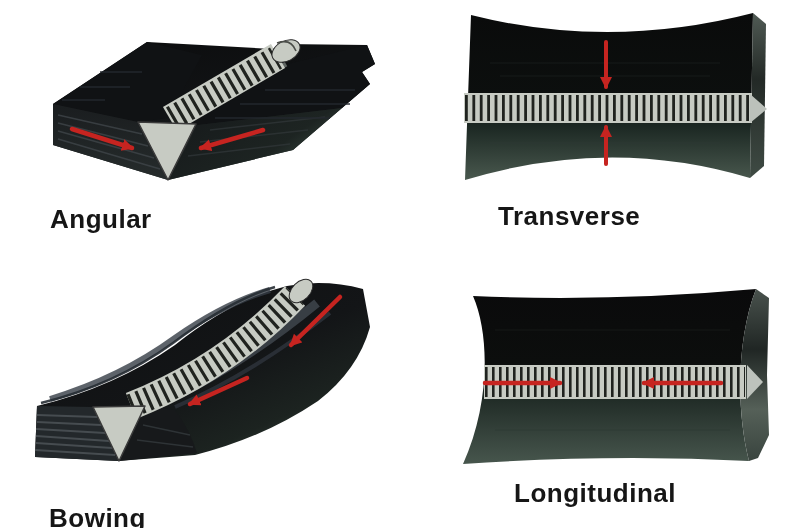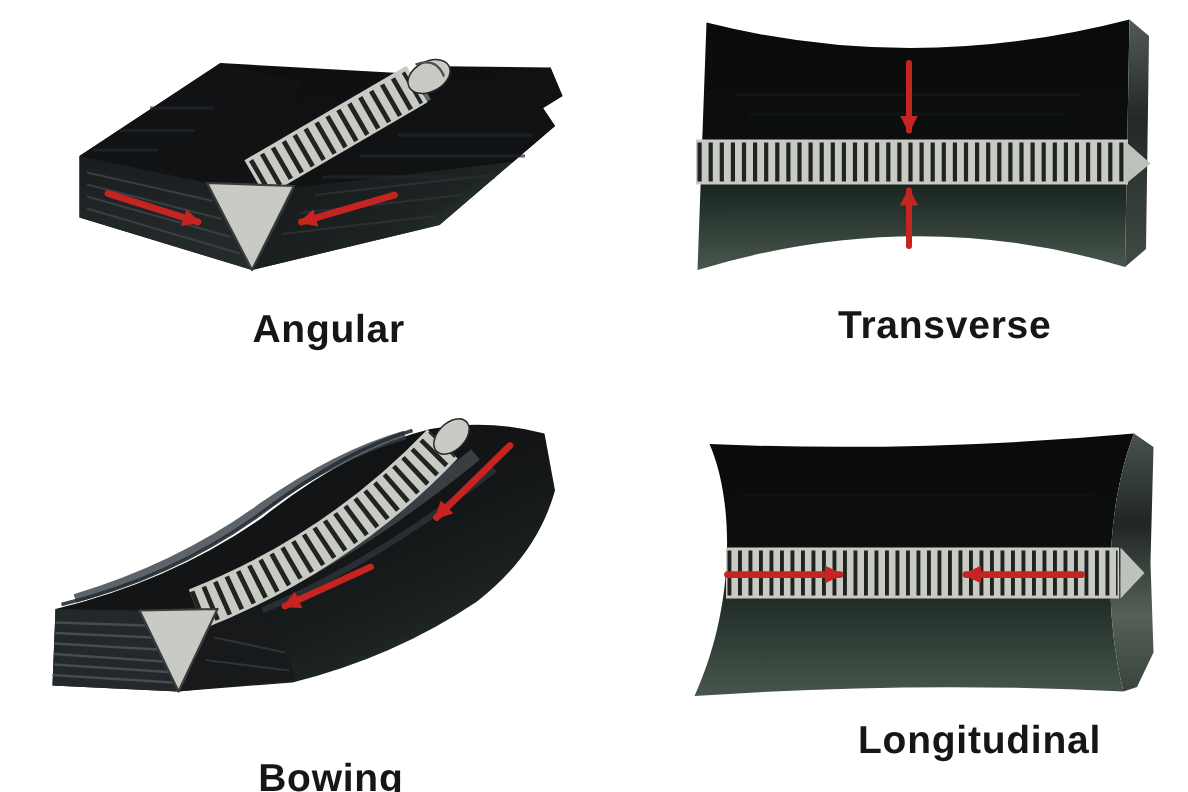--- a/index.html
+++ b/index.html
@@ -5,21 +5,21 @@
   html,body{margin:0;padding:0;}
   body{
     width:792px;height:528px;position:relative;overflow:hidden;
     background:var(--background,#ffffff);
     font-family:"Liberation Sans",sans-serif;
   }
   .canvas{position:absolute;inset:0;}
   .panel{position:absolute;}
   .panel svg{display:block;}
   .panel-label{
-    position:absolute;width:220px;text-align:right;
+    position:absolute;width:220px;text-align:left;
     font-size:26px;font-weight:700;letter-spacing:0.5px;
     color:var(--label-text,#161616);line-height:1.1;
   }
   .arrow{stroke:var(--arrow-red,#c62420);stroke-width:4.5;stroke-linecap:round;fill:none;}
   .bead-light{stroke:var(--weld-metal-light,#c7cbc3);fill:none;stroke-linecap:butt;}
   .bead-ribs{stroke:var(--weld-rib-dark,#20231f);fill:none;stroke-linecap:butt;}
   .vgroove{fill:var(--weld-metal-light,#c7cbc3);stroke:#3b3b3b;stroke-width:1.5;stroke-linejoin:round;}
 </style>
 </head>
 <body>
@@ -128,21 +128,21 @@
         <path class="bead-ribs" d="M15,100 L301,100" stroke-width="26" stroke-dasharray="2.8 4.6"></path>
         <path d="M300,86 L317,101 L300,115 Z" fill="#bcc1bb"></path>
       </g>
 
       <g>
         <path class="arrow" style="stroke-width:4" d="M156,34 L156,79" marker-end="url(#tArr)"></path>
         <path class="arrow" style="stroke-width:4" d="M156,156 L156,119" marker-end="url(#tArr)"></path>
       </g>
     </svg>
   </div>
-  <div class="panel-label" style="left:481px;top:202px;">Transverse</div>
+  <div class="panel-label" style="left:498px;top:202px;">Transverse</div>
 
   <div class="panel" style="left:25px;top:275px;width:370px;height:200px;">
     <svg width="370" height="200" viewBox="0 0 370 200">
       <defs>
         <linearGradient id="bMain" x1="0" y1="0" x2="0.85" y2="1">
           <stop offset="0" stop-color="#0e0f10"></stop>
             <stop offset="0.55" stop-color="#131517"></stop>
           <stop offset="0.8" stop-color="#1c2320"></stop>
             <stop offset="1" stop-color="#3e4d45"></stop>
         </linearGradient>

